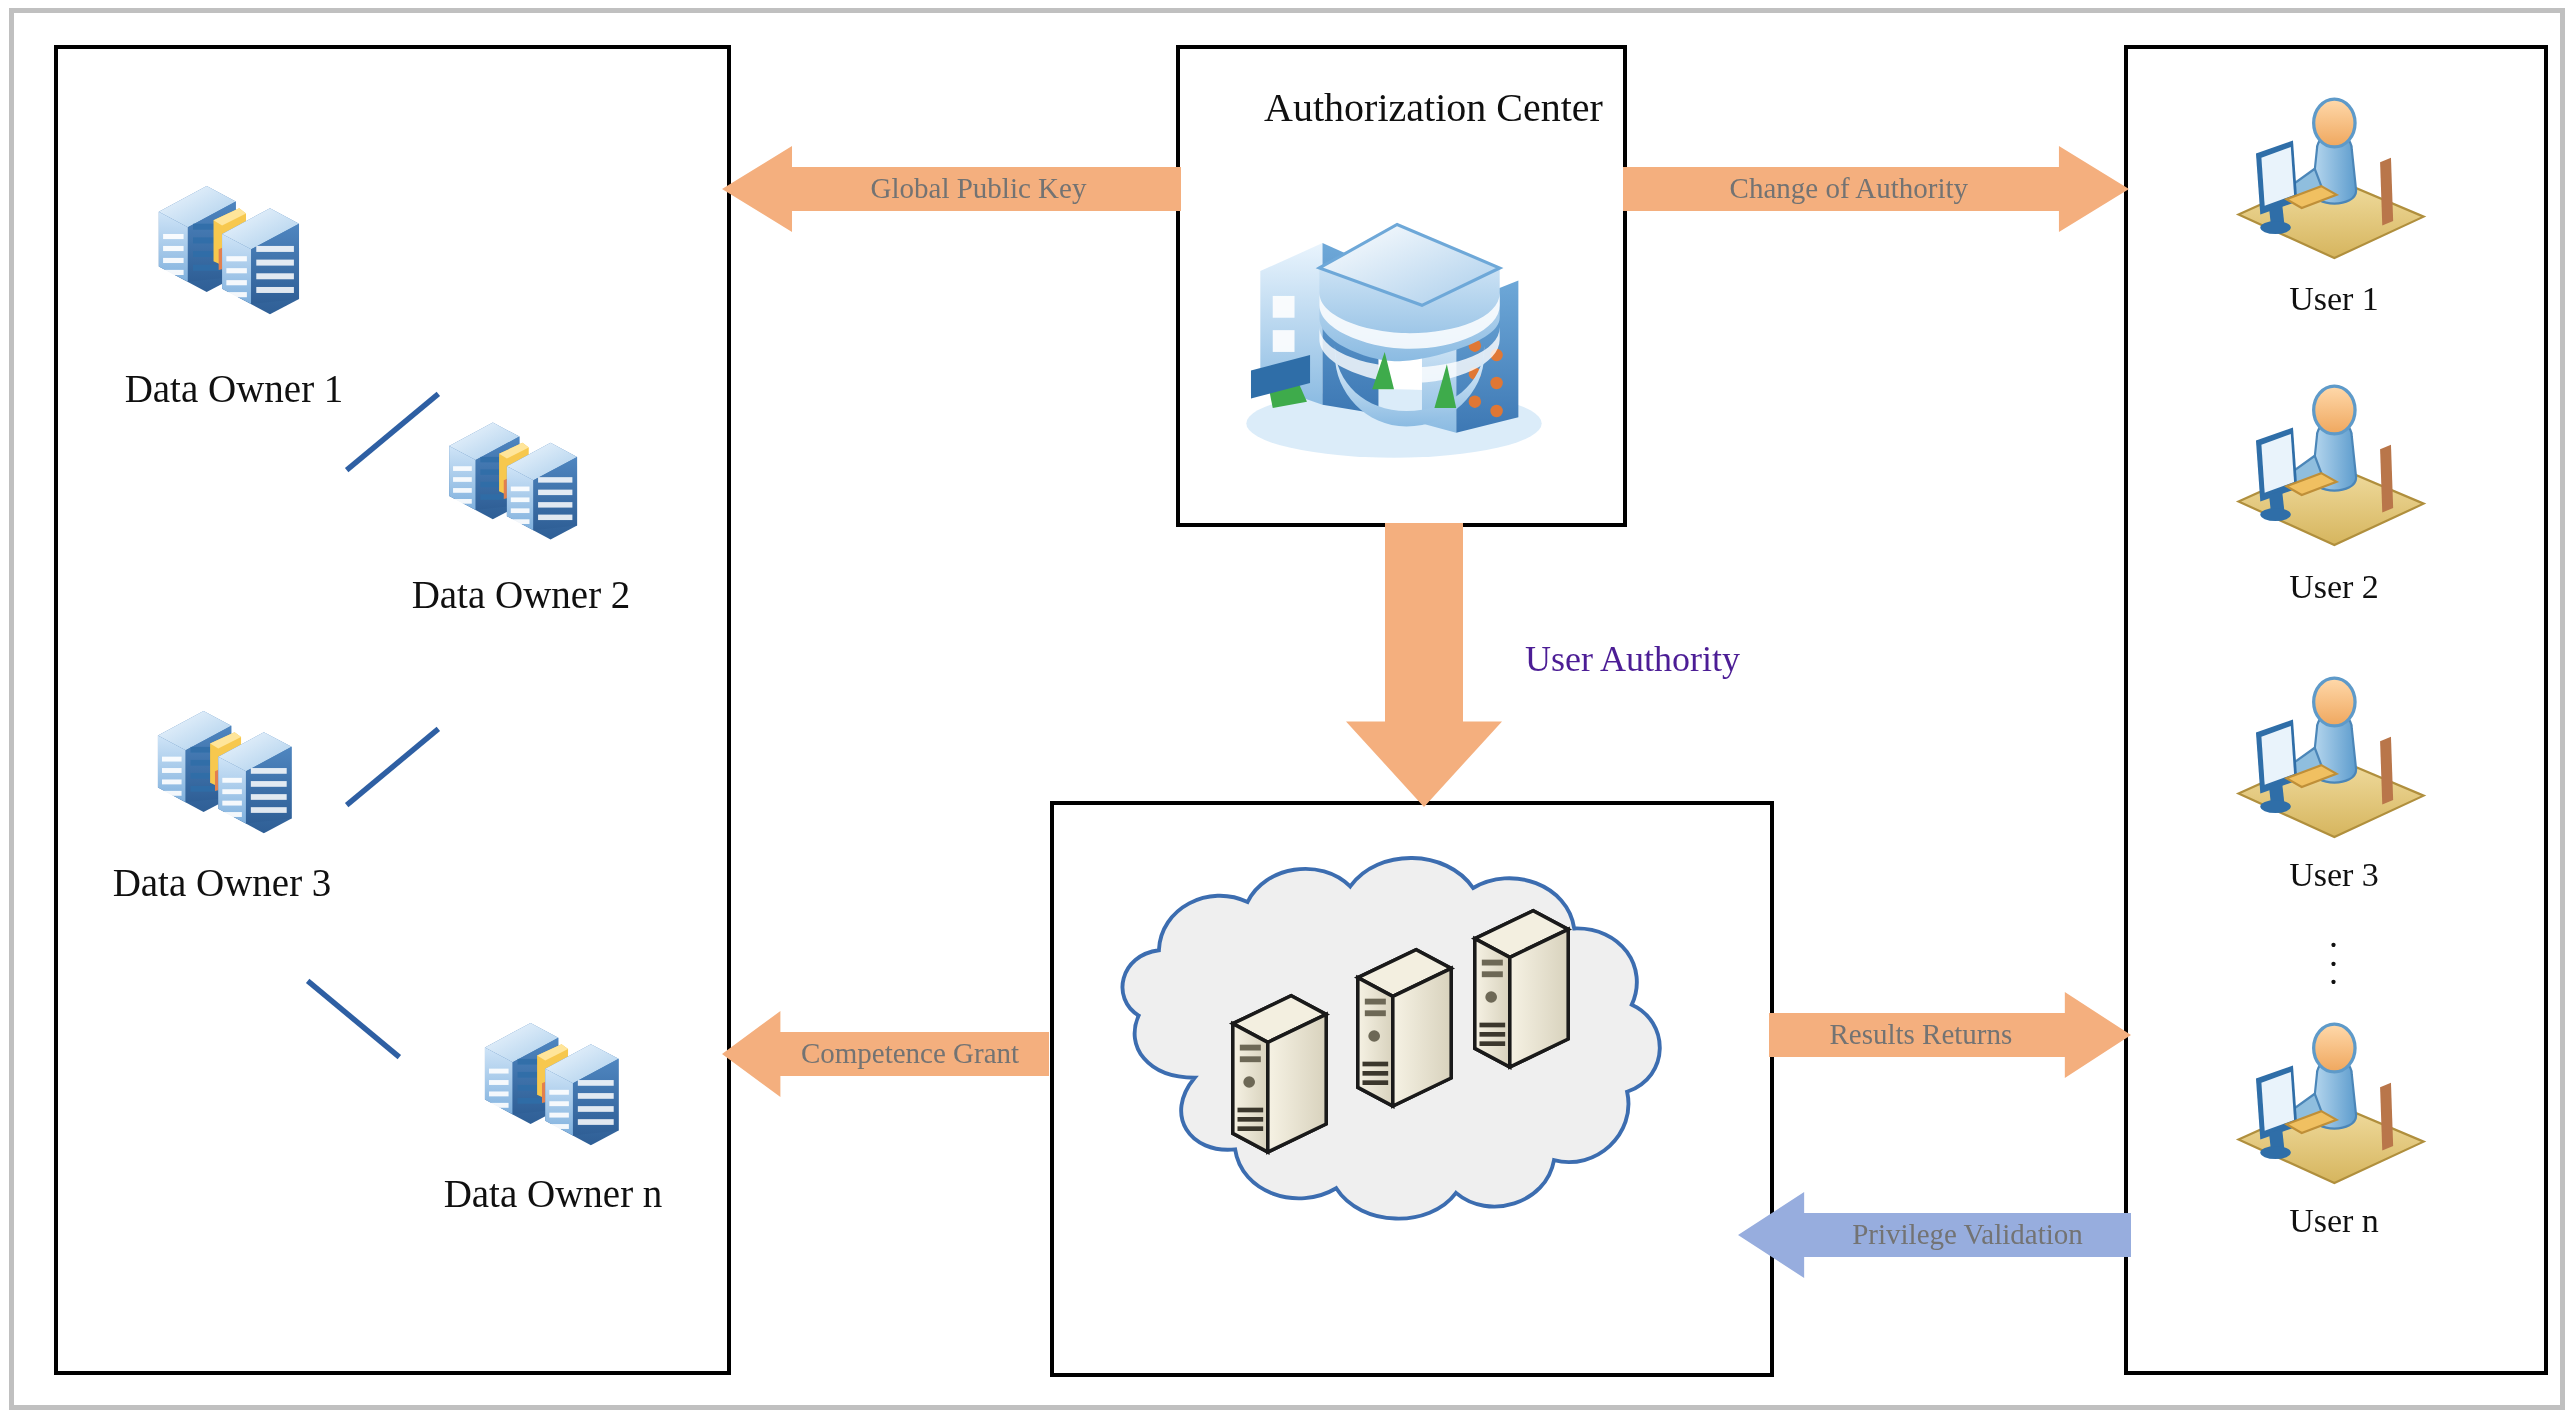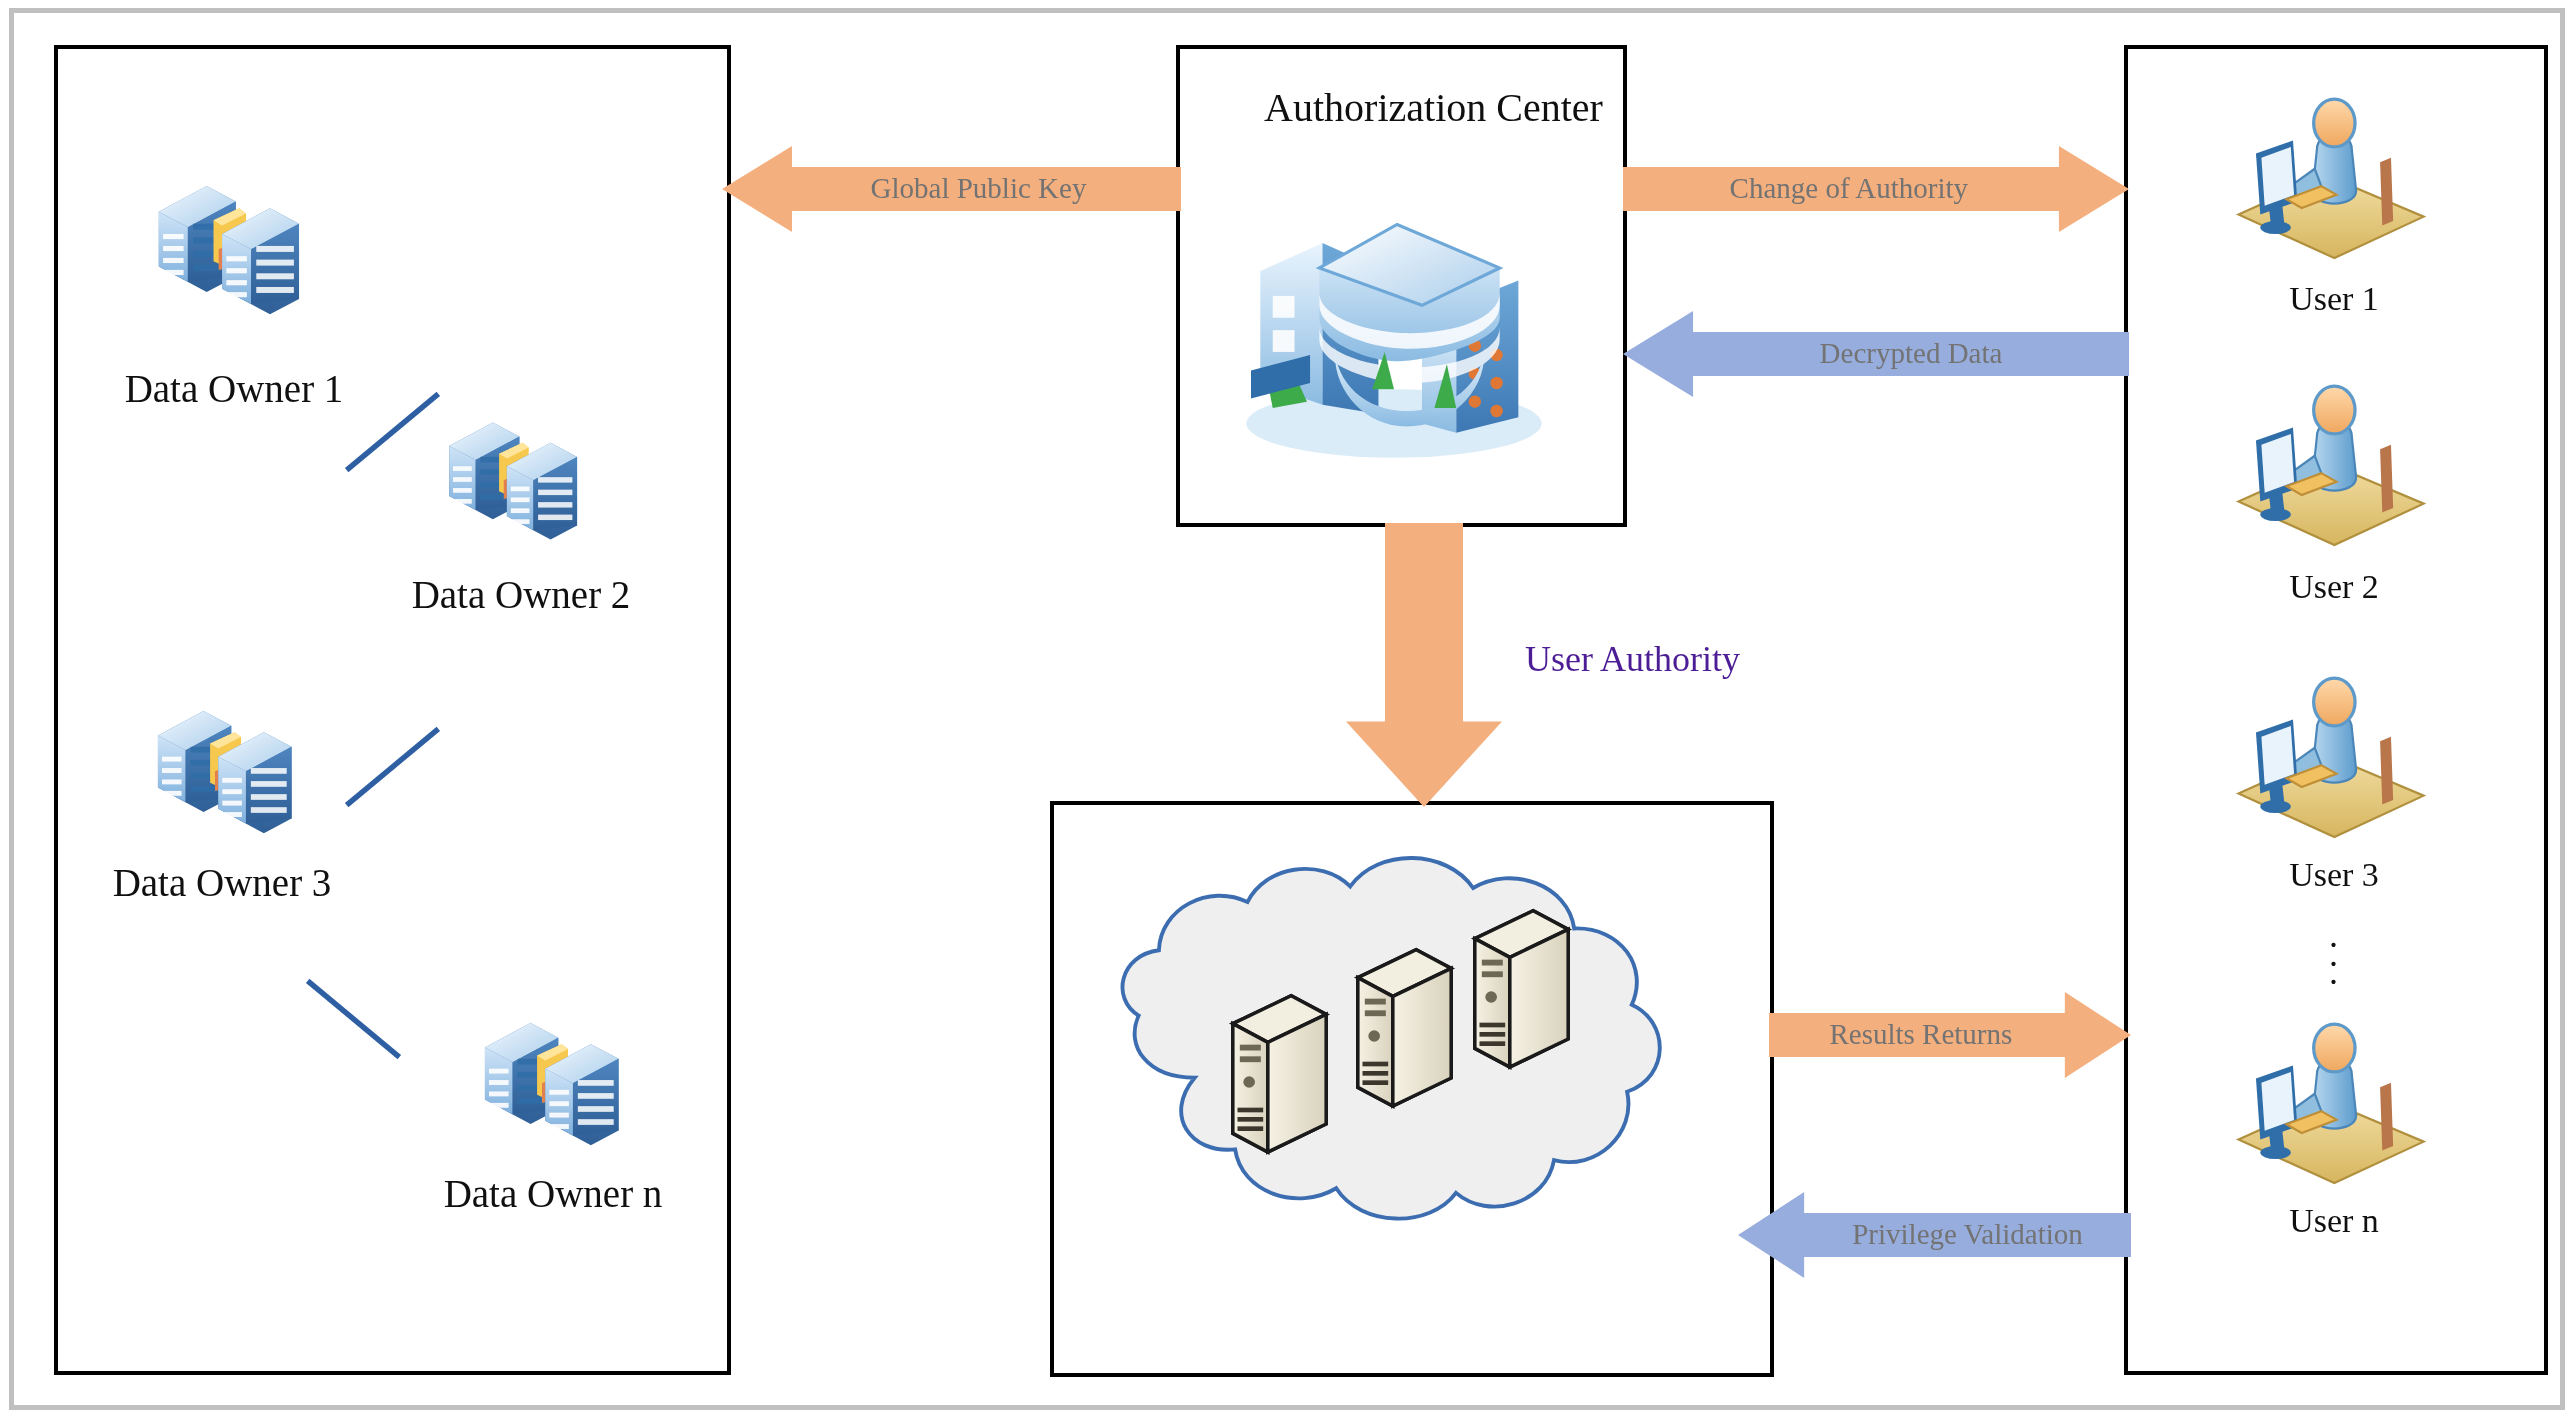--- a/index.html
+++ b/index.html
@@ -412,34 +412,34 @@
   </div>
 
 
   <div class="arrow" style="left:1623px; top:146px; width:506px; height:86px;">
     <svg viewBox="0 0 650 110" preserveAspectRatio="none">
       <polygon points="650,55 560,0 560,27 0,27 0,83 560,83 560,110" fill="#F4AF7E"></polygon>
     </svg>
     <div class="arrow-text" style="top:26px; left:7.8px; width:436px;">Change of Authority</div>
   </div>
 
-  <div class="arrow" style="left:1623px; top:311px; width:506px; height:86px;">
-    <svg viewBox="0 0 650 110" preserveAspectRatio="none">
-      <polygon points="0,55 90,0 90,27 650,27 650,83 90,83 90,110" fill="#97ADDE"></polygon>
-    </svg>
-    <div class="arrow-text" style="top:26px; left:70px; width:436px;">Decrypted Data</div>
-  </div>
 
   <div class="arrow" style="left:1346px; top:523px; width:156px; height:284px;">
     <svg viewBox="0 0 200 365" preserveAspectRatio="none">
       <polygon points="100,365 0,255 50,255 50,0 150,0 150,255 200,255" fill="#F4AF7E"></polygon>
     </svg>
   </div>
   <div class="flow-mid-label" style="left:1525px; top:638px;">User Authority</div>
 
+  <div class="arrow" style="left:722px; top:1011px; width:327px; height:86px;">
+    <svg viewBox="0 0 420 110" preserveAspectRatio="none">
+      <polygon points="0,55 75,0 75,27 420,27 420,83 75,83 75,110" fill="#F4AF7E"></polygon>
+    </svg>
+    <div class="arrow-text" style="top:26px; left:54px; width:268px;">Competence Grant</div>
+  </div>
 
   <div class="arrow" style="left:1738px; top:1192px; width:393px; height:86px;">
     <svg viewBox="0 0 505 110" preserveAspectRatio="none">
       <polygon points="0,55 85,0 85,27 505,27 505,83 85,83 85,110" fill="#97ADDE"></polygon>
     </svg>
     <div class="arrow-text" style="top:26px; left:66px; width:327px;">Privilege Validation</div>
   </div>
 
   <div class="arrow" style="left:1769px; top:992px; width:362px; height:86px;">
     <svg viewBox="0 0 465 110" preserveAspectRatio="none">

